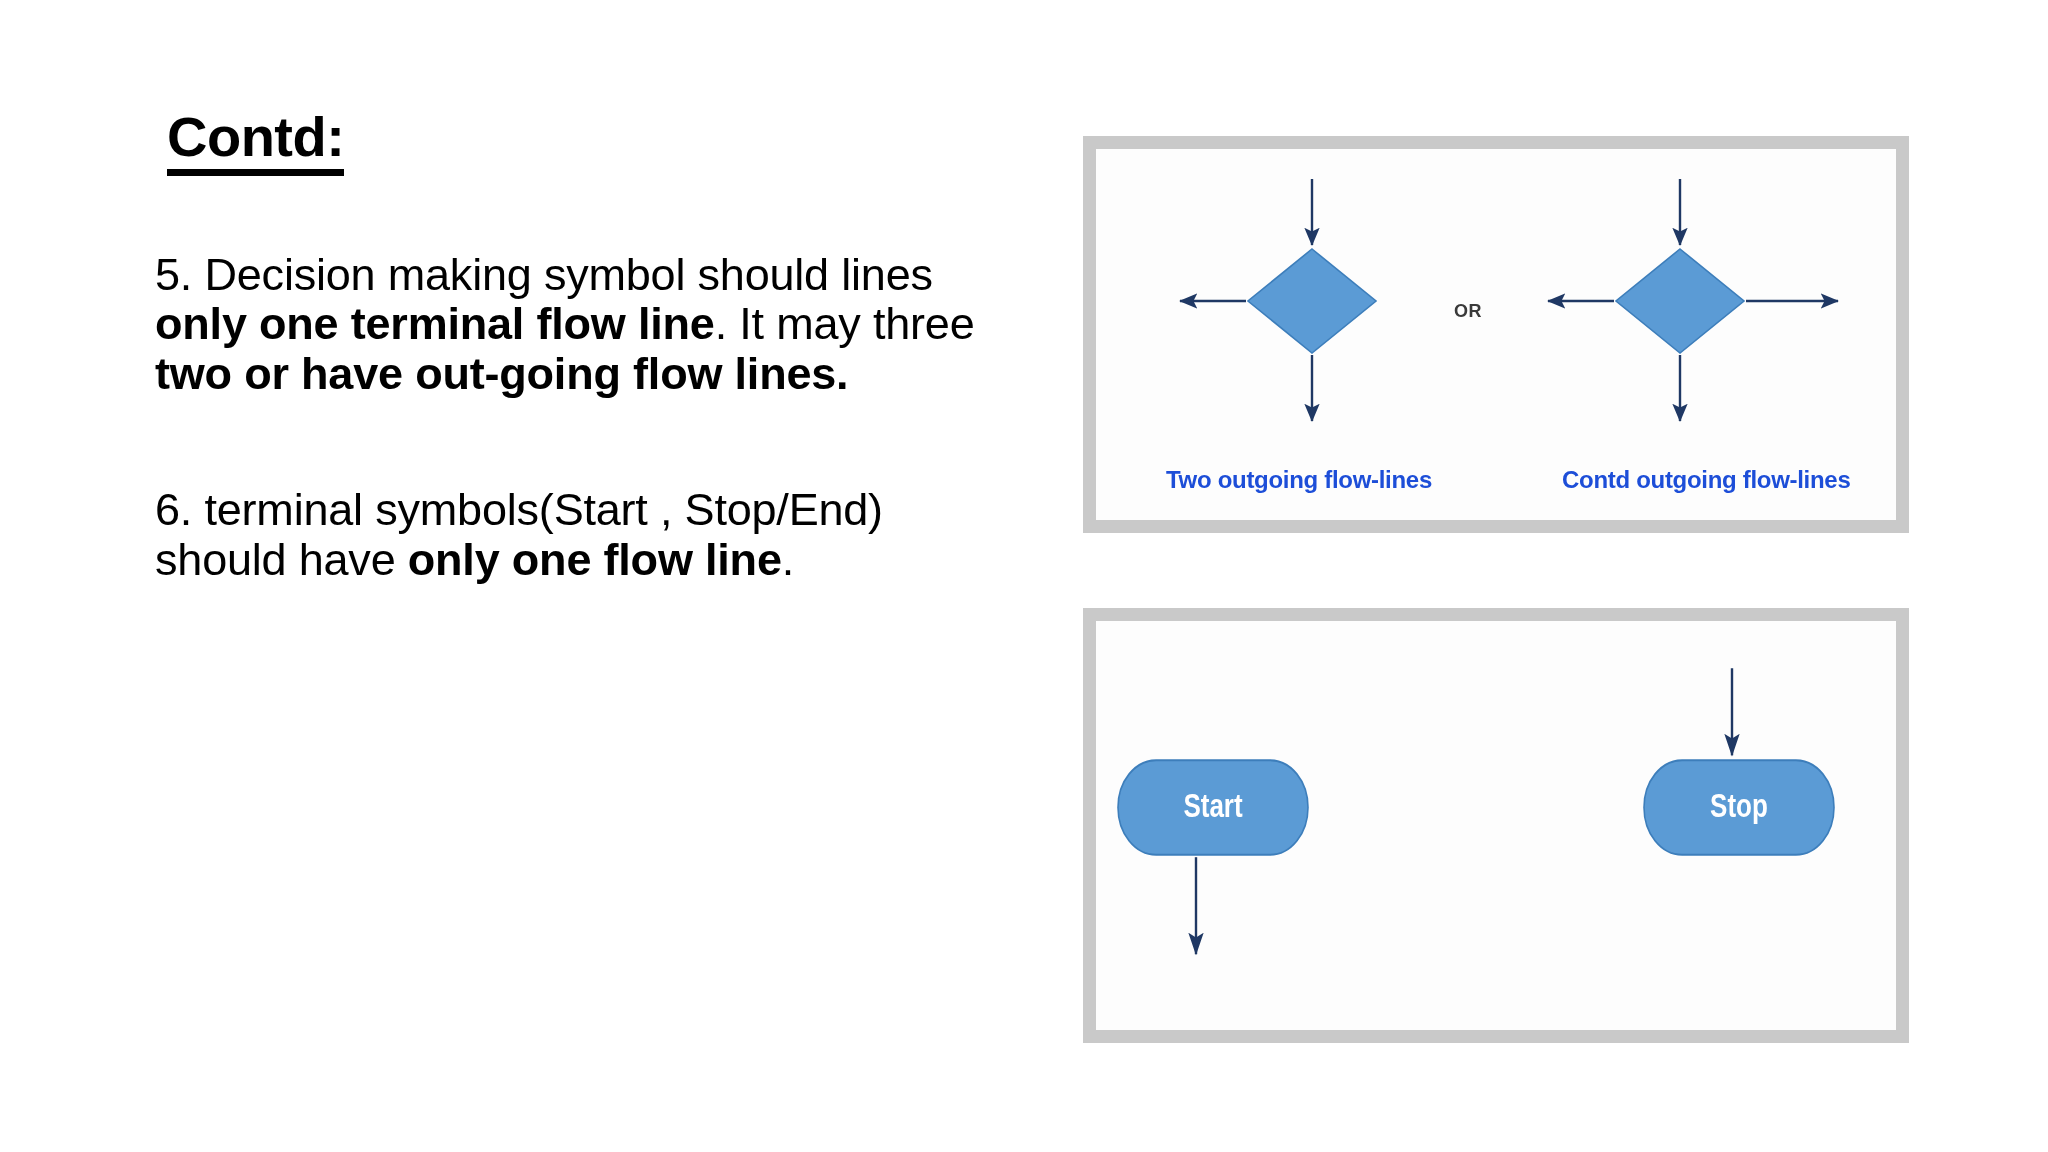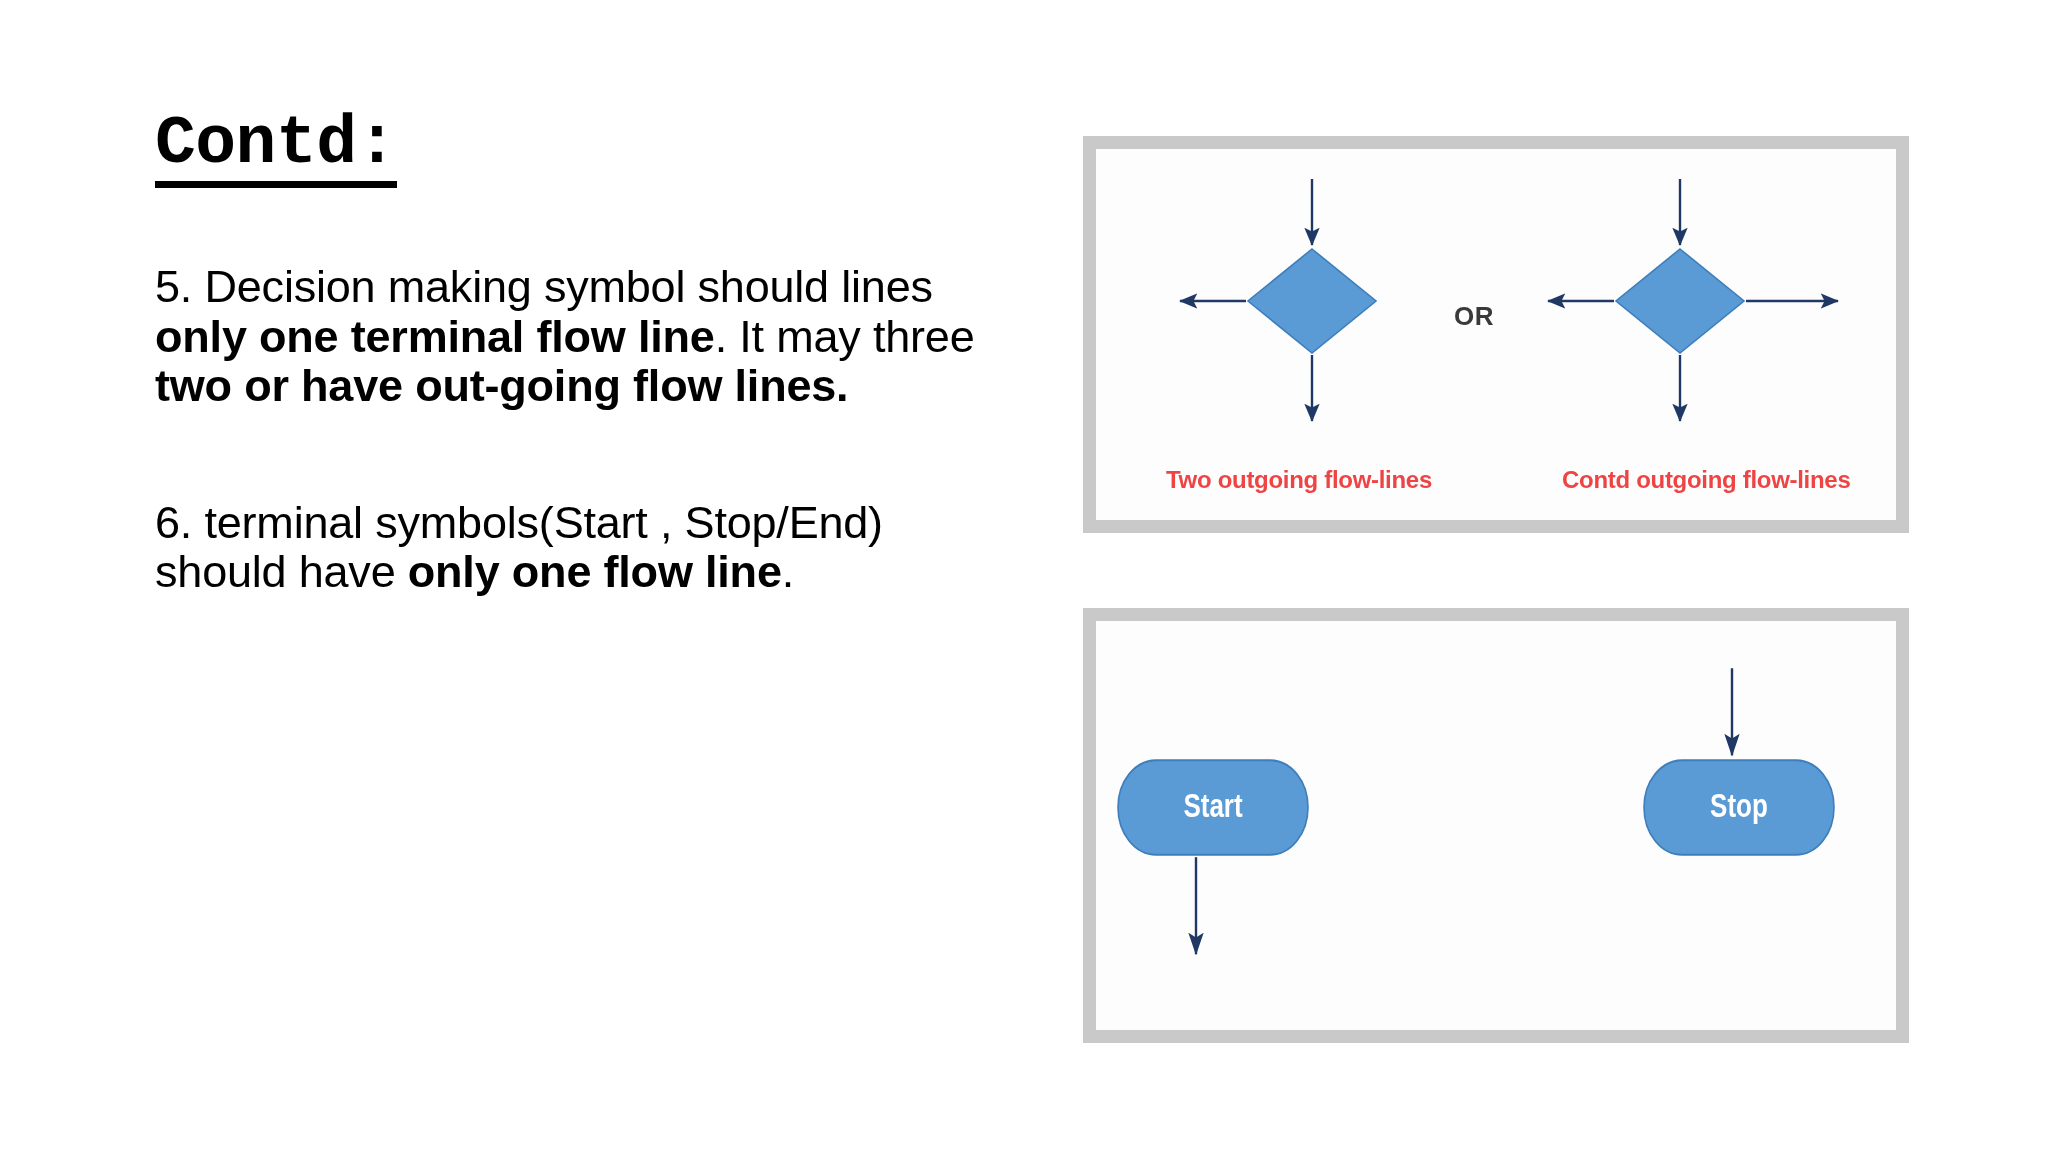--- a/index.html
+++ b/index.html
@@ -18,27 +18,26 @@
 
   
   .text-col {
     position: absolute;
     left: 155px;
     top: 108px;
     width: 870px;
   }
 
   .slide-title {
-    font-size: 68px;
+    font-size: 56px;
     font-weight: bold;
     line-height: 1.05;
     letter-spacing: -0.5px;
-    margin: 0 0 0 0;
+    margin: 0 0 0 12px;
     display: inline-block;
-    font-family: Liberation Mono, monospace;
   }
   .slide-title .ul-thick {
     display: inline-block;
     border-bottom: 7px solid #000;
     padding-bottom: 2px;
   }
 
   .body-block {
     font-size: 45px;
     line-height: 1.10;
@@ -87,32 +86,32 @@
   .fig-svg {
     display: block;
     width: 100%;
     height: 100%;
   }
 
   .caption {
     position: absolute;
     font-size: 24px;
     font-weight: bold;
-    color: #ef4444;
+    color: #1d4ed8;
     letter-spacing: -0.3px;
     white-space: nowrap;
   }
   #cap-two  { left: 70px;  bottom: 26px; }
   #cap-three{ left: 466px; bottom: 26px; }
 
   .or-label {
     position: absolute;
     left: 358px;
     top: 152px;
-    font-size: 26px;
+    font-size: 18px;
     font-weight: bold;
     color: #3a3a3a;
     letter-spacing: 0.5px;
   }
 </style>
 </head>
 <body>
 
 <div class="text-col">
 

